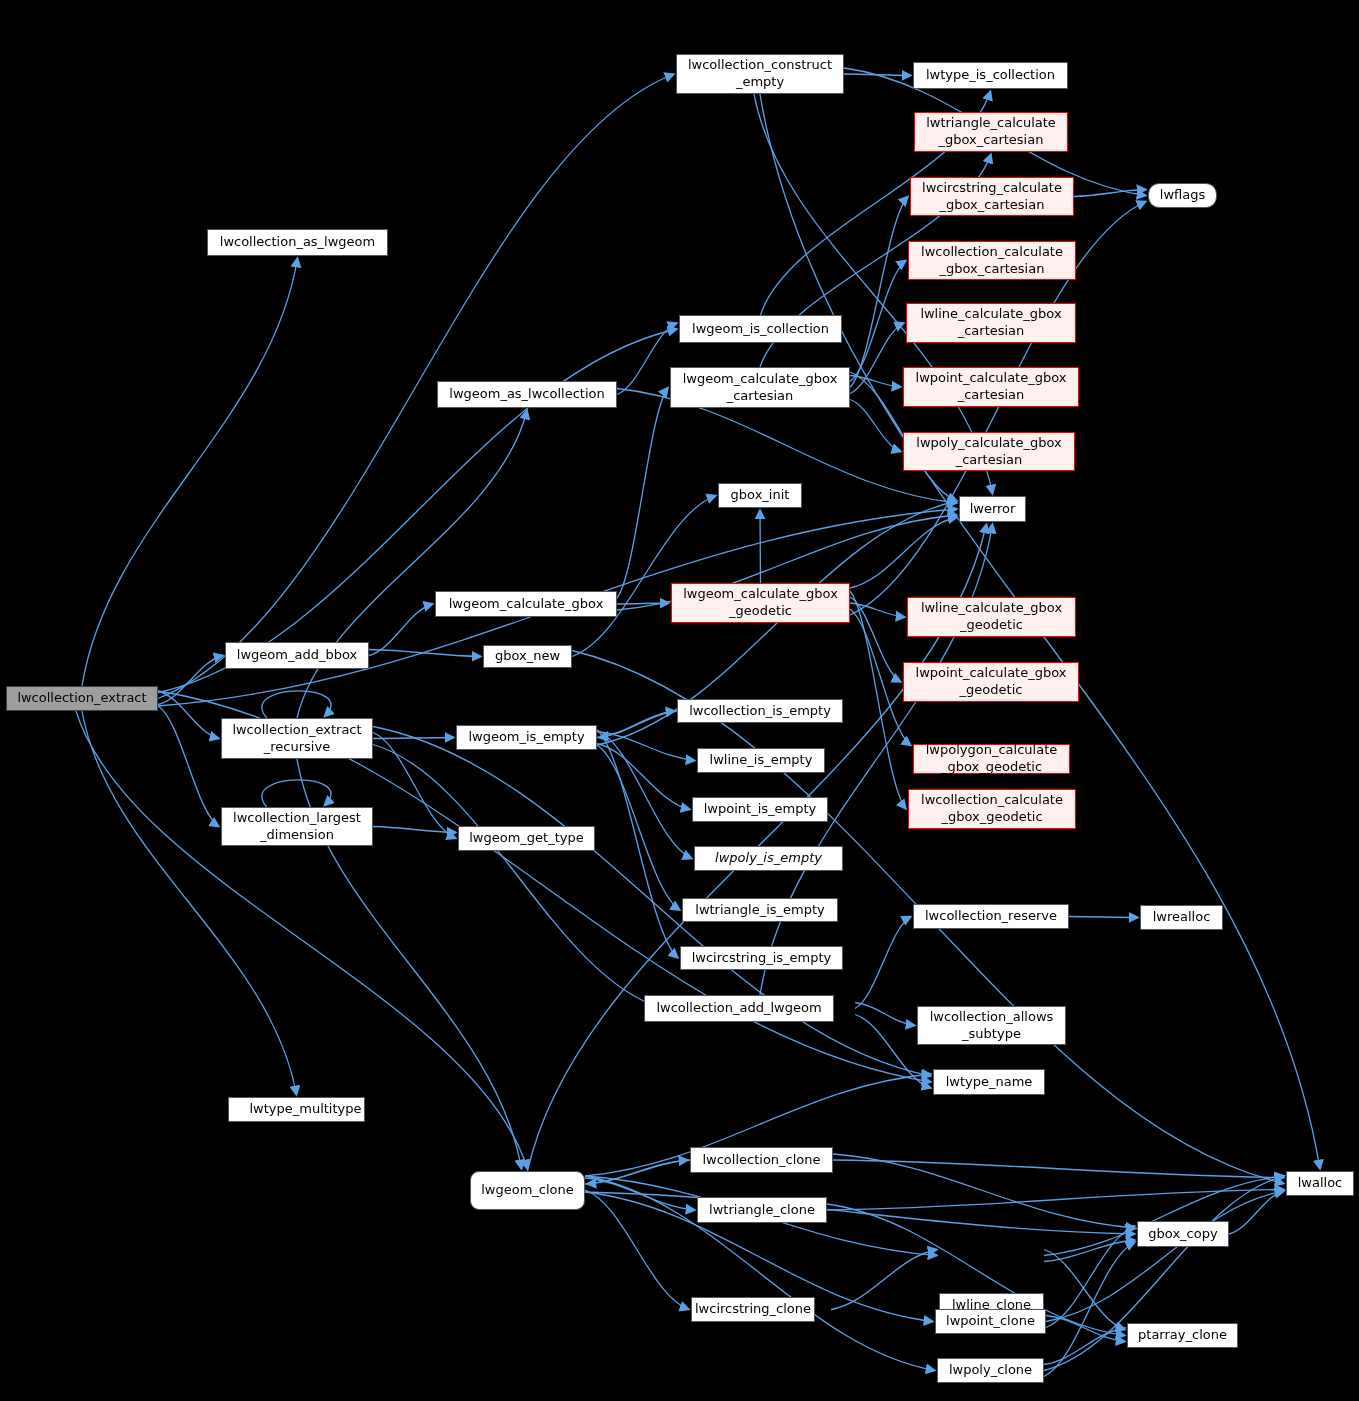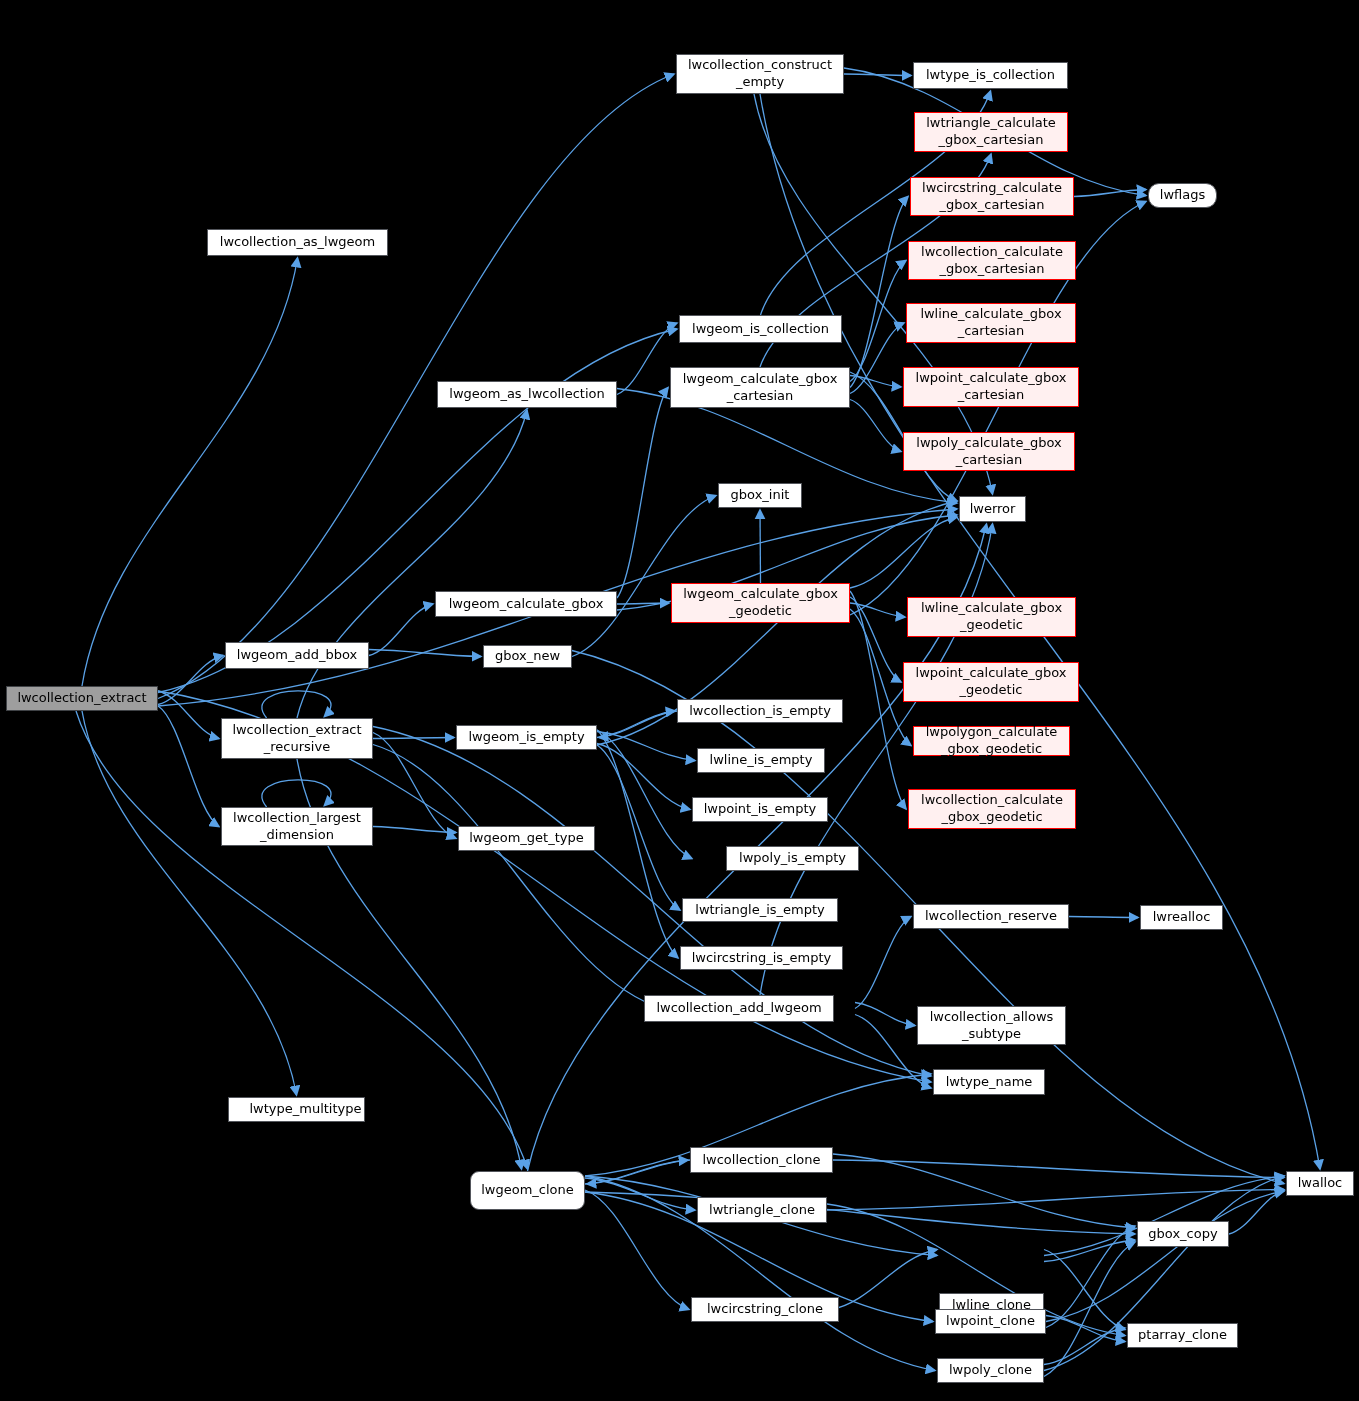--- a/index.html
+++ b/index.html
@@ -155,43 +155,43 @@
       <div class="node red" style="left: 907px; top: 597px; width: 169px; height: 40px;"><span>lwline_calculate_gbox
 _geodetic</span></div>
       <div class="node " style="left: 225px; top: 642px; width: 144px; height: 27px;"><span>lwgeom_add_bbox</span></div>
       <div class="node " style="left: 483px; top: 645px; width: 89px; height: 23px;"><span>gbox_new</span></div>
       <div class="node red" style="left: 903px; top: 662px; width: 176px; height: 40px;"><span>lwpoint_calculate_gbox
 _geodetic</span></div>
       <div class="node " style="left: 677px; top: 699px; width: 166px; height: 24px;"><span>lwcollection_is_empty</span></div>
       <div class="node " style="left: 221px; top: 718px; width: 152px; height: 41px;"><span>lwcollection_extract
 _recursive</span></div>
       <div class="node " style="left: 456px; top: 725px; width: 141px; height: 25px;"><span>lwgeom_is_empty</span></div>
-      <div class="node red" style="left: 913px; top: 726px; width: 157px; height: 30px;"><span>lwpolygon_calculate
+      <div class="node red" style="left: 913px; top: 744px; width: 157px; height: 30px;"><span>lwpolygon_calculate
 _gbox_geodetic</span></div>
       <div class="node " style="left: 697px; top: 748px; width: 128px; height: 25px;"><span>lwline_is_empty</span></div>
       <div class="node red" style="left: 908px; top: 789px; width: 168px; height: 40px;"><span>lwcollection_calculate
 _gbox_geodetic</span></div>
       <div class="node " style="left: 692px; top: 797px; width: 136px; height: 25px;"><span>lwpoint_is_empty</span></div>
       <div class="node " style="left: 221px; top: 807px; width: 152px; height: 39px;"><span>lwcollection_largest
 _dimension</span></div>
       <div class="node " style="left: 458px; top: 826px; width: 137px; height: 25px;"><span>lwgeom_get_type</span></div>
-      <div class="node " style="left: 726px; top: 846px; width: 133px; height: 25px;"><span>lwpoly_is_empty</span></div>
+      <div class="node " style="left: 694px; top: 846px; width: 149px; height: 25px; font-style: italic;"><span>lwpoly_is_empty</span></div>
       <div class="node " style="left: 682px; top: 898px; width: 156px; height: 24px;"><span>lwtriangle_is_empty</span></div>
       <div class="node " style="left: 913px; top: 904px; width: 156px; height: 25px; text-align: right;"><span>lwcollection_reserve</span></div>
       <div class="node " style="left: 1140px; top: 905px; width: 83px; height: 25px;"><span>lwrealloc</span></div>
       <div class="node " style="left: 680px; top: 946px; width: 163px; height: 24px;"><span>lwcircstring_is_empty</span></div>
       <div class="node " style="left: 644px; top: 995px; width: 190px; height: 27px;"><span>lwcollection_add_lwgeom</span></div>
       <div class="node " style="left: 917px; top: 1006px; width: 149px; height: 39px;"><span>lwcollection_allows
 _subtype</span></div>
       <div class="node " style="left: 933px; top: 1069px; width: 112px; height: 26px;"><span>lwtype_name</span></div>
       <div class="node " style="left: 228px; top: 1097px; width: 137px; height: 25px; padding-left: 18px;"><span>lwtype_multitype</span></div>
       <div class="node " style="left: 690px; top: 1147px; width: 143px; height: 26px;"><span>lwcollection_clone</span></div>
       <div class="node " style="left: 470px; top: 1171px; width: 115px; height: 39px; border-radius: 9px;"><span>lwgeom_clone</span></div>
       <div class="node " style="left: 1286px; top: 1171px; width: 68px; height: 25px;"><span>lwalloc</span></div>
       <div class="node " style="left: 697px; top: 1197px; width: 130px; height: 26px;"><span>lwtriangle_clone</span></div>
       <div class="node " style="left: 1137px; top: 1221px; width: 92px; height: 26px;"><span>gbox_copy</span></div>
       <div class="node " style="left: 939px; top: 1293px; width: 105px; height: 25px;"><span>lwline_clone</span></div>
-      <div class="node " style="left: 691px; top: 1297px; width: 148px; height: 25px;"><span>lwcircstring_clone</span></div>
+      <div class="node " style="left: 691px; top: 1297px; width: 124px; height: 25px;"><span>lwcircstring_clone</span></div>
       <div class="node " style="left: 935px; top: 1309px; width: 111px; height: 25px;"><span>lwpoint_clone</span></div>
       <div class="node " style="left: 1127px; top: 1323px; width: 111px; height: 25px;"><span>ptarray_clone</span></div>
       <div class="node " style="left: 937px; top: 1358px; width: 107px; height: 25px;"><span>lwpoly_clone</span></div>
     </div>
 </div>
 
 </body></html>

